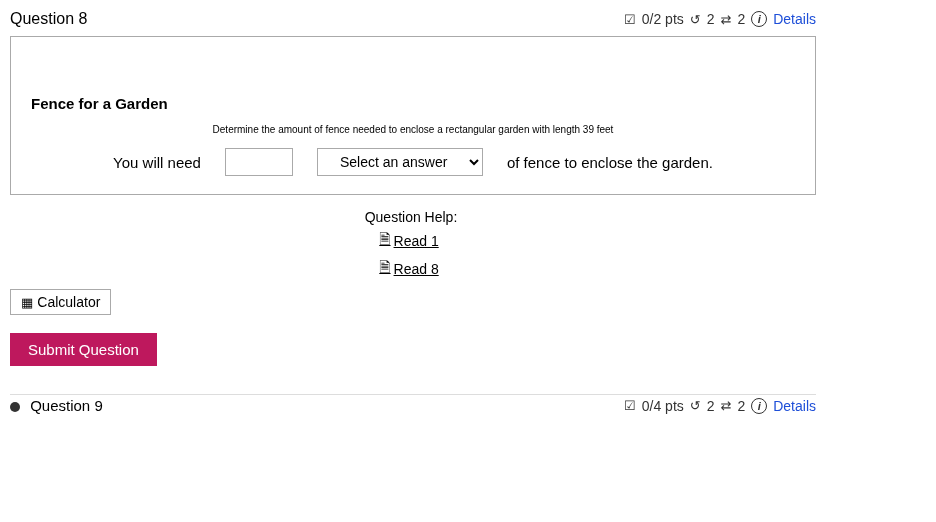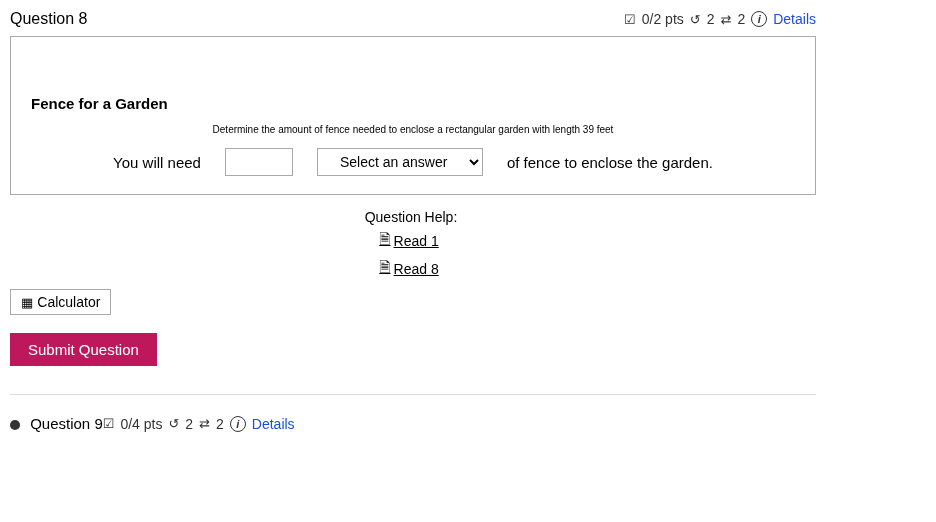--- a/index.html
+++ b/index.html
@@ -133,24 +133,24 @@
       border: none;
       padding: 8px 18px;
       font-size: 15px;
       cursor: pointer;
       margin-bottom: 28px;
     }
 
     
     .question-footer {
       display: flex;
-      justify-content: flex-start;
+      justify-content: space-between;
       align-items: center;
       border-top: 1px solid #ddd;
-      padding-top: 20px;
+      padding-top: 2px;
       font-size: 15px;
     }
     .question9-label {
       font-size: 15px;
       font-weight: normal;
     }
     .bullet {
       display: inline-block;
       width: 10px;
       height: 10px;

